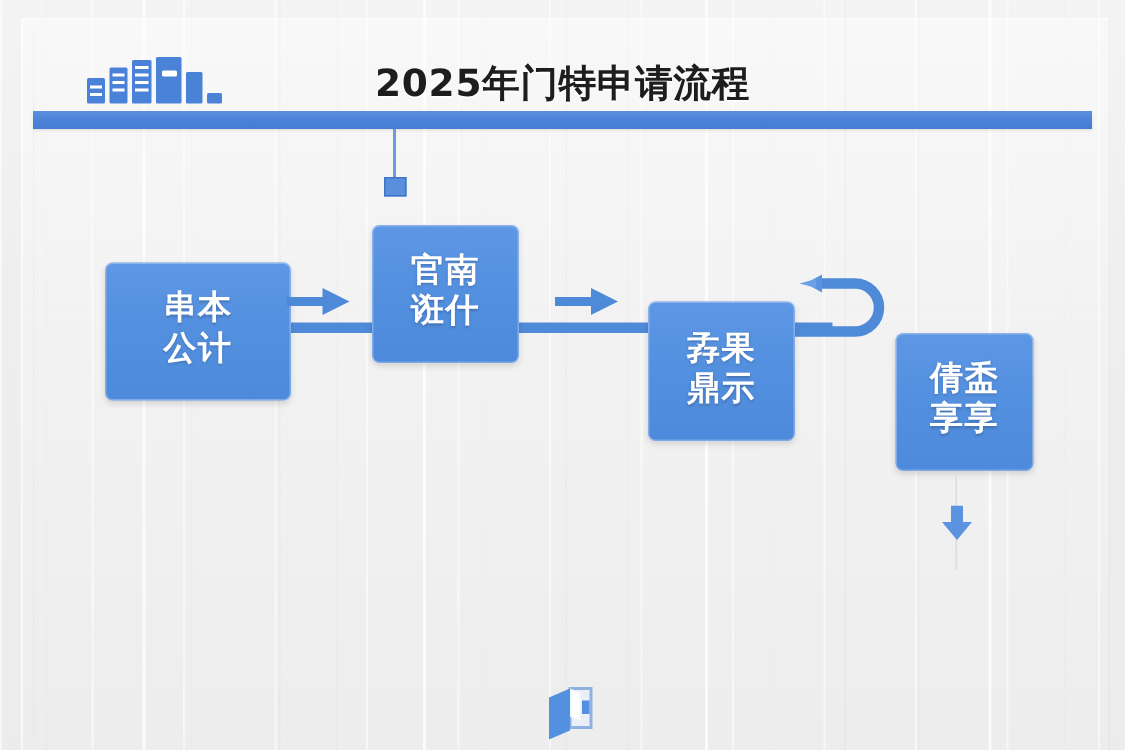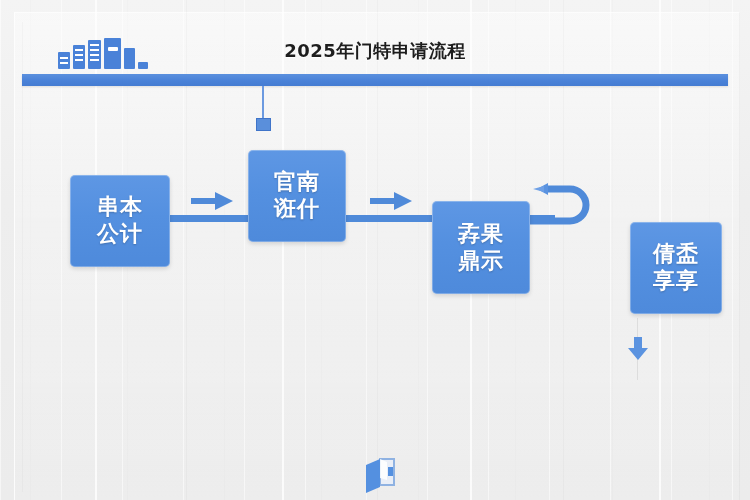--- a/index.html
+++ b/index.html
@@ -68,21 +68,21 @@
     top: 38px;
     width: 100px;
     height: 32px;
   }
   .page-title {
     position: absolute;
     left: 0;
     right: 0;
     top: 39px;
     text-align: center;
-    font-size: 18px;
+    font-size: 25px;
     font-weight: bold;
     letter-spacing: 0.5px;
     color: #1d1d1d;
     font-family: "DejaVu Sans", "Liberation Sans", sans-serif;
     text-shadow: 0 1px 0 rgba(255,255,255,0.8);
   }
   .header-bar {
     position: absolute;
     left: 22px;
     top: 74px;
@@ -120,30 +120,30 @@
     display: flex;
     flex-direction: column;
     align-items: center;
     justify-content: center;
     color: #ffffff;
     font-size: 22px;
     font-weight: bold;
     line-height: 1.22;
     letter-spacing: 1px;
     text-shadow: 0 1px 2px rgba(0,0,0,0.22);
-    font-family: Liberation Serif, serif;
+    font-family: Liberation Mono, monospace;
     z-index: 4;
     text-align: right;
   }
   .flow-box .ln { display: block; white-space: nowrap; }
 
-  #box1 { left: 70px;  top: 175px; width: 100px; height: 92px; }
+  #box1 { left: 70px;  top: 175px; width: 124px; height: 92px; }
   #box2 { left: 248px; top: 150px; width: 98px;  height: 92px; }
   #box3 { left: 432px; top: 201px; width: 98px;  height: 93px; }
-  #box4 { left: 597px; top: 222px; width: 92px;  height: 92px; margin-left: 33px; }
+  #box4 { left: 597px; top: 222px; width: 92px;  height: 92px; }
 
   
   .spine {
     position: absolute;
     left: 165px;
     top: 215px;
     width: 390px;
     height: 7px;
     background: #4f8ad9;
     z-index: 2;

